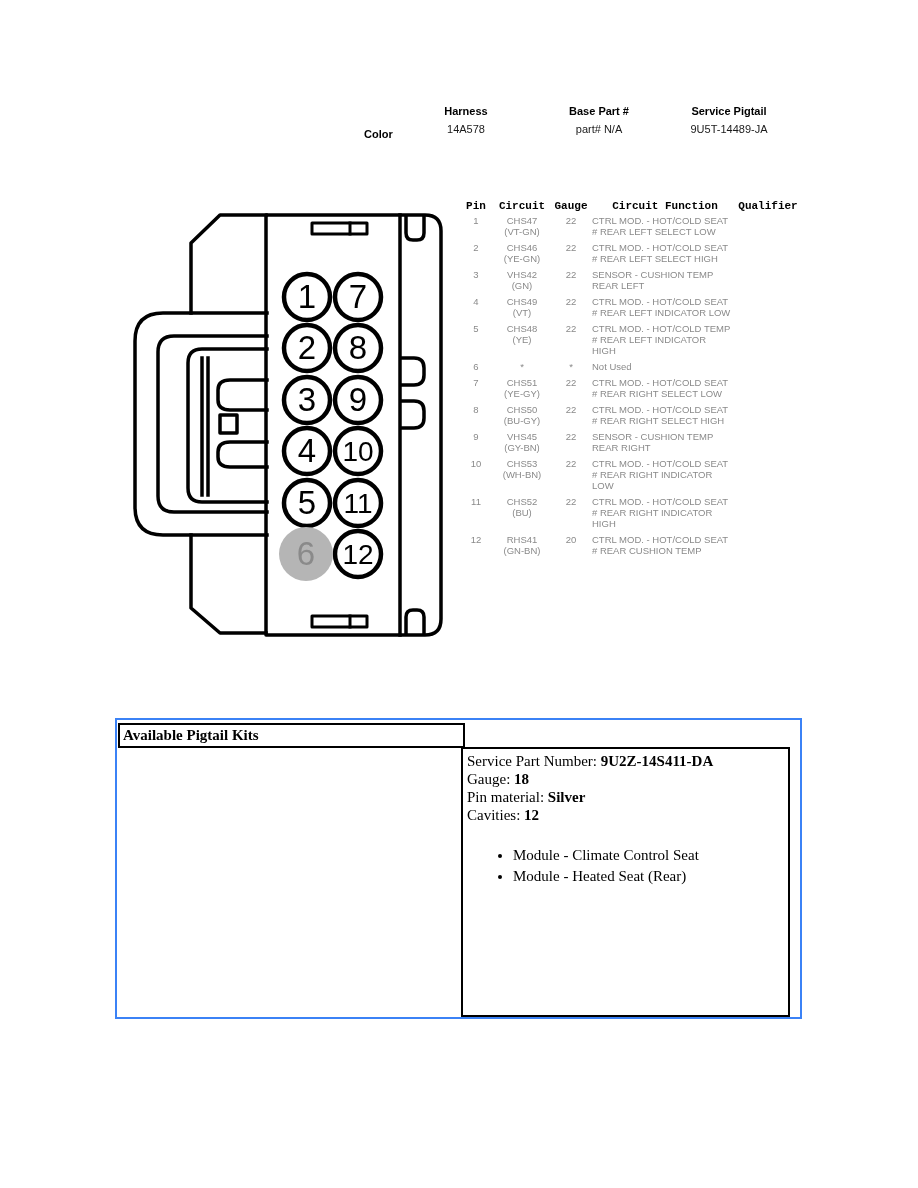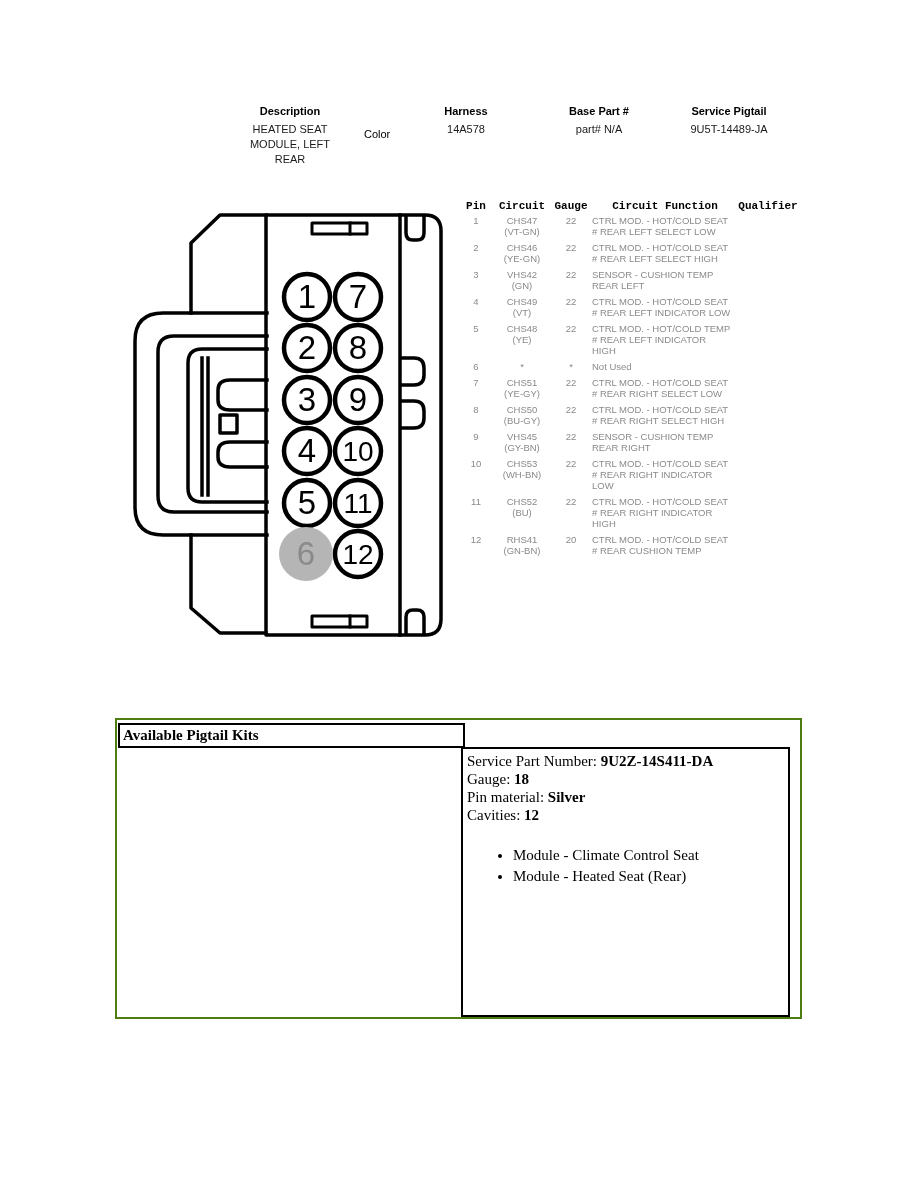--- a/index.html
+++ b/index.html
@@ -8,59 +8,55 @@
     position:relative; width:918px; height:1188px; background:#ffffff;
     font-family:"Liberation Sans", sans-serif; color:#000; overflow:hidden;
   }
   .abs { position:absolute; }
 
   
   .conn-label { font-size:15px; font-weight:bold; line-height:21px; }
   .hdr-col { text-align:center; }
   .hdr-col .hd { font-size:11px; font-weight:bold; line-height:14px; }
   .hdr-col .val { font-size:11px; line-height:15px; color:#1a1a1a; margin-top:4px; }
-  .color-label { font-size:11px; font-weight:normal; }
+  .color-label { font-size:11px; font-weight:bold; }
 
   
   #pin-table { width:345px; }
   .pt-head, .pt-row {
     display:grid;
     grid-template-columns:36px 56px 42px 146px 60px;
   }
   .pt-head { font-size:11px; font-weight:bold; margin-bottom:3px;font-family:Liberation Mono, monospace; }
   .pt-head > div { text-align:center; }
   .pt-row { font-size:9.5px; line-height:11px; color:#8a8a8a; margin-bottom:5px; }
   .pt-row .c-pin, .pt-row .c-circuit, .pt-row .c-gauge { text-align:center; }
   .pt-row .c-func { text-align:left; padding-right:6px; }
 
   
   #pigtail { left:115px; top:718px; width:687px; height:301px;
-             border:2px solid #4d7c0f; font-family:"Liberation Serif", serif; }
+             border:2px solid #3b82f6; font-family:"Liberation Serif", serif; }
   .cell { position:absolute; border:2px solid #000; background:#fff; }
   #apk-header { left:1px; top:3px; width:347px; height:25px; }
   #apk-header .t { font-size:15px; font-weight:bold; padding-left:3px; line-height:21px; }
   #apk-body { left:1px; top:30px; width:347px; height:263px; }
   #apk-kit { position:absolute; left:3px; bottom:1px; font-size:15px; }
   #svc-cell { left:344px; top:27px; width:329px; height:270px; padding:3px 4px; }
   .svc-line { font-size:15px; line-height:18px; }
   #vehicle-uses-title { font-size:15px; line-height:18px; margin-top:25px; }
   #vehicle-uses-list { margin-top:21px; padding-left:46px; }
   #vehicle-uses-list li { font-size:15px; line-height:21px; }
   b { font-weight:bold; }
 </style>
 </head>
 <body>
 
 <div id="page">
 
 
-  <div class="abs hdr-col" style="left:244px; top:104px; width:92px;">
-    <div class="hd">Description</div>
-    <div class="val">HEATED SEAT MODULE, LEFT REAR</div>
-  </div>
 
   <div class="abs color-label" style="left:364px; top:128px;">Color</div>
 
   <div class="abs hdr-col" style="left:421px; top:104px; width:90px;">
     <div class="hd">Harness</div>
     <div class="val">14A578</div>
   </div>
 
   <div class="abs hdr-col" style="left:549px; top:104px; width:100px;">
     <div class="hd">Base Part #</div>

